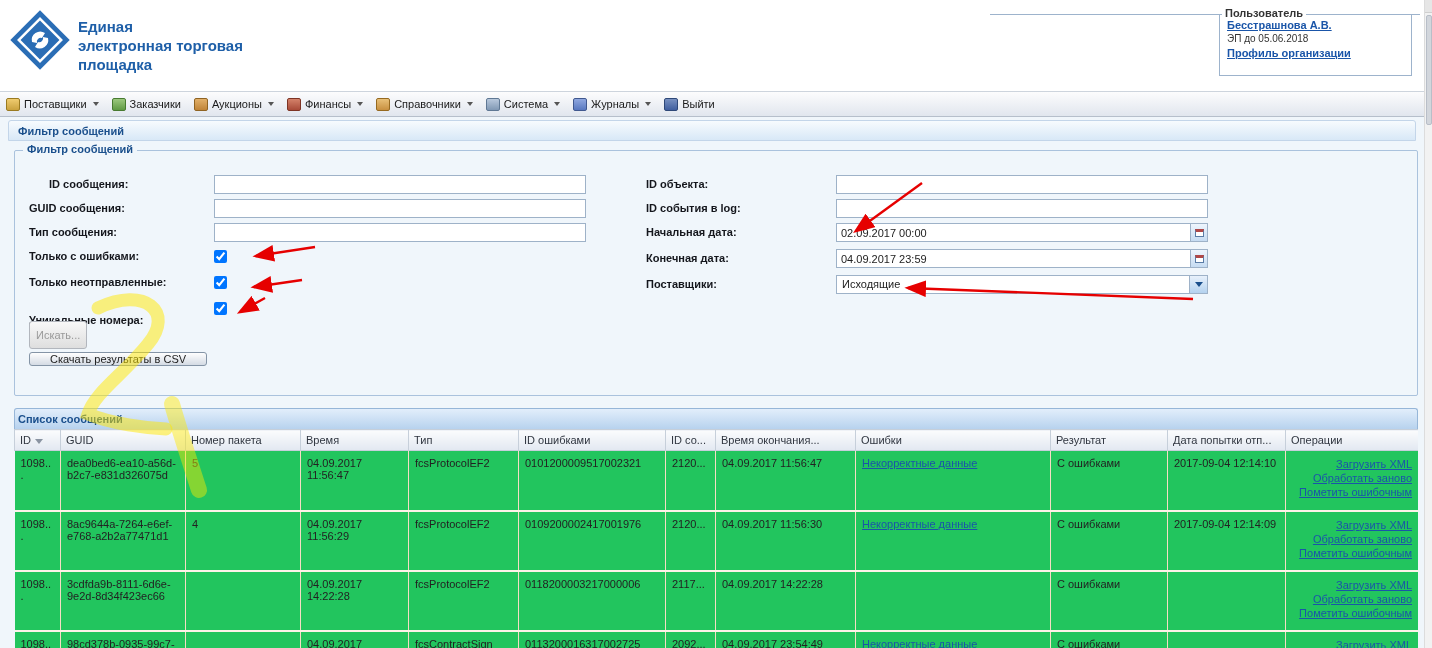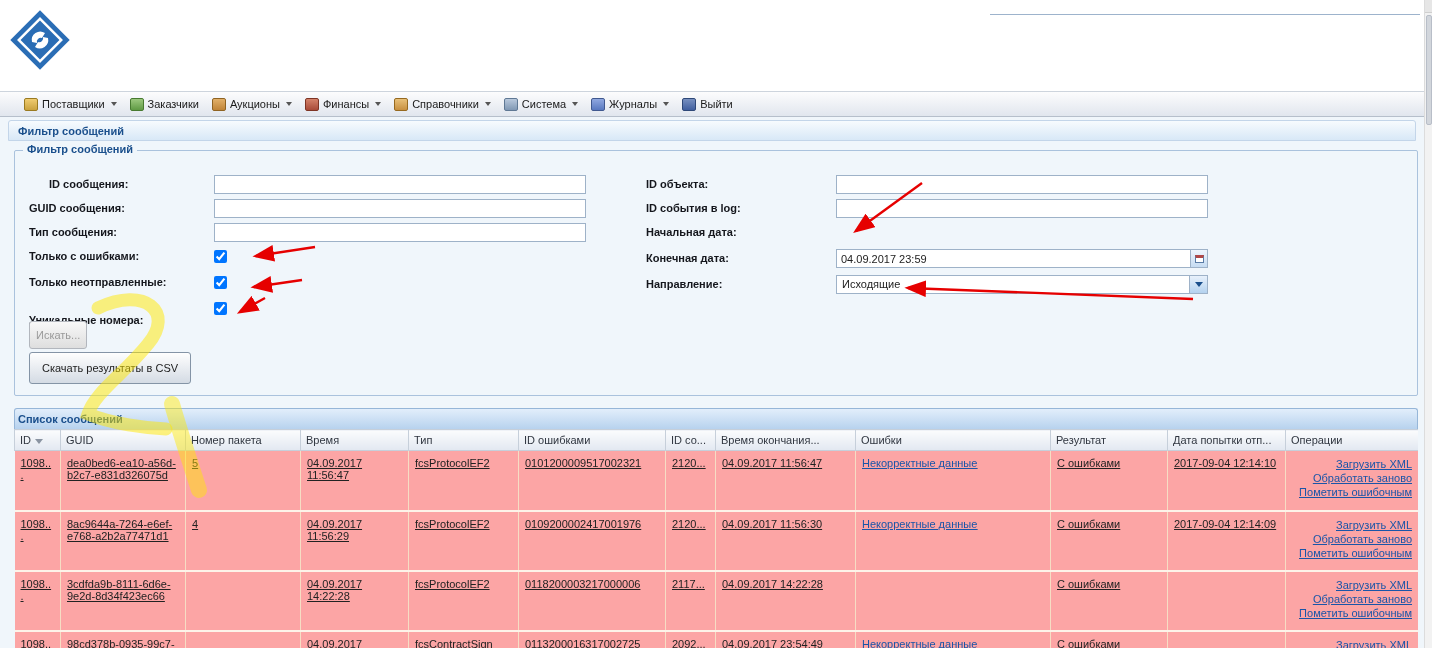--- a/index.html
+++ b/index.html
@@ -15,21 +15,21 @@
   .brand { position: absolute; left: 78px; top: 17px; font-weight: bold; font-size: 15px; line-height: 19px; color: #1e5fa8; }
   .user-topline { position: absolute; left: 990px; top: 14px; width: 430px; border-top: 1px solid #9db3cc; }
   .user-box { position: absolute; left: 1219px; top: 14px; width: 193px; height: 62px; border: 1px solid #9db3cc; background: #fff; padding: 4px 7px 2px 7px; }
   .user-legend { position: absolute; top: -8px; left: 2px; background: #fff; padding: 0 3px; font-weight: bold; color: #333; }
   .user-box a { color: #1a55a8; text-decoration: underline; font-weight: bold; display: block; line-height: 13px; }
   .user-cert { color: #333; font-size: 10px; line-height: 12px; margin: 1px 0 2px 0; }
 
   
   .menubar { position: absolute; left: 0; top: 91px; width: 1424px; height: 26px;
     background: linear-gradient(#fcfcfd, #e1e6ee); border-top: 1px solid #cdd4dd; border-bottom: 1px solid #b6bfcb;
-    display: flex; align-items: center; padding-left: 20px; }
+    display: flex; align-items: center; padding-left: 2px; }
   .menu-item { display: flex; align-items: center; gap: 4px; padding: 3px 9px 3px 4px; cursor: pointer; color: #1a1a1a; white-space: nowrap; }
   .mi-icon { width: 14px; height: 13px; border-radius: 2px; display: inline-block; }
   .i1 { background: linear-gradient(#f0cc70,#caa23e); border: 1px solid #9a7a20; }
   .i2 { background: linear-gradient(#9cc87e,#5f9a44); border: 1px solid #477a30; }
   .i3 { background: linear-gradient(#e2b069,#c08438); border: 1px solid #8f6322; }
   .i4 { background: linear-gradient(#d4826a,#a84a38); border: 1px solid #7e3424; }
   .i5 { background: linear-gradient(#e8c078,#c89040); border: 1px solid #96691f; }
   .i6 { background: linear-gradient(#b8c8dc,#8098b4); border: 1px solid #5f7894; }
   .i7 { background: linear-gradient(#90a8e0,#5878c0); border: 1px solid #40588f; }
   .i8 { background: linear-gradient(#7890c0,#405f9f); border: 1px solid #2e4878; }
@@ -52,35 +52,35 @@
   .cal-btn { position: absolute; right: 1px; top: 1px; width: 17px; height: 17px; border-left: 1px solid #9eb2c8;
     background: linear-gradient(#eef5fd,#c6dcf2); display: flex; align-items: center; justify-content: center; cursor: pointer; }
   .cal-glyph { width: 9px; height: 8px; background: #fff; border: 1px solid #5a7ca6; border-top: 3px solid #b04848; }
   .sel { position: absolute; width: 372px; height: 19px; border: 1px solid #9eb2c8; background: #fff; line-height: 17px; padding-left: 5px; cursor: pointer; }
   .sel-btn { position: absolute; right: 0; top: 0; width: 18px; height: 17px; background: linear-gradient(#e8f1fb,#b4d2ef);
     border-left: 1px solid #9eb2c8; display: flex; align-items: center; justify-content: center; }
   .sel-tri { width: 0; height: 0; border-left: 4px solid transparent; border-right: 4px solid transparent; border-top: 5px solid #1a4f8c; }
   .cb { position: absolute; width: 13px; height: 13px; margin: 0; }
   .btn-search { position: absolute; left: 14px; top: 170px; width: 58px; height: 28px; border: 1px solid #b2b6bd; border-radius: 3px;
     background: linear-gradient(#f8f8f8,#dedede); color: #9a9a9a; font: 11px "Liberation Sans", sans-serif; }
-  .btn-csv { position: absolute; left: 14px; top: 201px; height: 32px; padding: 0 12px; border: 1px solid #8494a6; border-radius: 3px;
+  .btn-csv { position: absolute; left: 14px; top: 201px; height: 14px; padding: 0 20px; border: 1px solid #8494a6; border-radius: 3px;
     background: linear-gradient(#fefefe,#d4dbe4); color: #1c1c1c; font: 11px "Liberation Sans", sans-serif; cursor: pointer; text-align: center; }
 
   
   .table-panel { position: absolute; left: 14px; top: 291px; width: 1404px; height: 240px; overflow: hidden; }
   .panel-title { height: 21px; background: linear-gradient(#e2eefb,#b7d2ee); border: 1px solid #96b6d8; border-bottom: none;
     border-radius: 3px 3px 0 0; font-weight: bold; color: #1a4f8c; line-height: 20px; padding-left: 3px; }
   table.msg { border-collapse: collapse; table-layout: fixed; width: 1404px; }
   .msg thead th { height: 21px; background: linear-gradient(#fbfcfd,#e2e8f1); border: 1px solid #c6cfda;
     font-weight: normal; color: #303640; text-align: left; padding: 0 5px; white-space: nowrap; overflow: hidden; }
   .sort-tri { display: inline-block; width: 0; height: 0; border-left: 4px solid transparent; border-right: 4px solid transparent;
     border-top: 5px solid #8a94a2; margin-left: 4px; vertical-align: middle; }
   .msg tbody tr { height: 60px; }
-  .msg tbody td { background: #fca5a5; vertical-align: top; padding: 6px 6px 4px 6px; color: #222;
-    border-bottom: 2px solid #fdf3e9; border-right: 1px solid #f6ddc4; overflow-wrap: anywhere; overflow: hidden; text-decoration: underline; }
+  .msg tbody td { background: #22c55e; vertical-align: top; padding: 6px 6px 4px 6px; color: #222;
+    border-bottom: 2px solid #fdf3e9; border-right: 1px solid #f6ddc4; overflow-wrap: anywhere; overflow: hidden; }
   a.cell-link { color: #1a55a8; text-decoration: underline; cursor: pointer; }
   a.op { display: block; line-height: 14px; white-space: nowrap; text-align: right; }
 
   
   .scrollbar { position: absolute; left: 1424px; top: 0; width: 8px; height: 648px; background: #f2f2f2; border-left: 1px solid #dcdcdc; }
   .sb-up { height: 13px; background: #e6e6e6; border-bottom: 1px solid #cfcfcf; }
   .sb-thumb { position: absolute; left: 1px; top: 15px; width: 6px; height: 110px; background: #d2d6dc; border: 1px solid #b8bec8; border-radius: 2px; }
 
   
   svg.annotations { position: absolute; left: 0; top: 0; z-index: 50; pointer-events: none; }
@@ -95,21 +95,32 @@
       <svg width="60" height="64" viewBox="0 0 60 64">
         <g transform="translate(30,32)">
           <rect x="-21" y="-21" width="42" height="42" transform="rotate(45)" fill="#2a6db5"></rect>
           <rect x="-15" y="-15" width="30" height="30" transform="rotate(45)" fill="none" stroke="#fff" stroke-width="2.5"></rect>
           <circle r="9" fill="#2a6db5"></circle>
           <path d="M -8,2 A 8.5 8.5 0 0 1 5,-7 L 2,-2 A 4 4 0 0 0 -3,3 Z" fill="#fff"></path>
           <path d="M 8,-2 A 8.5 8.5 0 0 1 -5,7 L -2,2 A 4 4 0 0 0 3,-3 Z" fill="#fff"></path>
         </g>
       </svg>
     </div>
+    <div class="brand">
+      <div>Единая</div>
+      <div>электронная торговая</div>
+      <div>площадка</div>
+    </div>
     <div class="user-topline"></div>
+    <div class="user-box">
+      <div class="user-legend">Пользователь</div>
+      <a href="#">Бесстрашнова А.В.</a>
+      <div class="user-cert">ЭП до 05.06.2018</div>
+      <a href="#">Профиль организации</a>
+    </div>
   </div>
 
   <div class="menubar">
     <div class="menu-item">
       <span class="mi-icon i1"></span>
       <span>Поставщики</span>
       <span class="mi-arrow"></span>
     </div>
     <div class="menu-item">
       <span class="mi-icon i2"></span>
@@ -165,30 +176,36 @@
       <input class="cb" style="left: 199px; top: 125px;" type="checkbox" checked="true">
       <div class="flabel" style="left:14px; top:160px;">Уникальные номера:</div>
       <input class="cb" style="left: 199px; top: 151px;" type="checkbox" checked="true">
 
       <div class="flabel" style="left:631px; top:24px;">ID объекта:</div>
       <input class="tinput" style="left: 821px; top: 24px;" type="text" value="">
       <div class="flabel" style="left:631px; top:48px;text-align:right;">ID события в log:</div>
       <input class="tinput" style="left: 821px; top: 48px;" type="text" value="">
 
       <div class="flabel" style="left:631px; top:72px;">Начальная дата:</div>
+      <div class="dwrap" style="left:821px; top:72px;">
+        <input class="tinput" type="text" value="02.09.2017 00:00" style="">
+        <div class="cal-btn">
+            <div class="cal-glyph"></div>
+          </div>
+      </div>
 
       <div class="flabel" style="left:631px; top:98px;">Конечная дата:</div>
       <div class="dwrap" style="left:821px; top:98px;">
         <input class="tinput" type="text" value="04.09.2017 23:59" style="">
         <div class="cal-btn">
             <div class="cal-glyph"></div>
           </div>
       </div>
 
-      <div class="flabel" style="left:631px; top:124px;">Направление:</div>
+      <div class="flabel" style="left:631px; top:124px;">Поставщики:</div>
       <div class="sel" style="left:821px; top:124px;">
         <span>Исходящие</span>
         <div class="sel-btn">
             <div class="sel-tri"></div>
           </div>
       </div>
 
       <button class="btn-search" disabled="">Искать...</button>
       <button class="btn-csv">Скачать результаты в CSV</button>
     </div>

